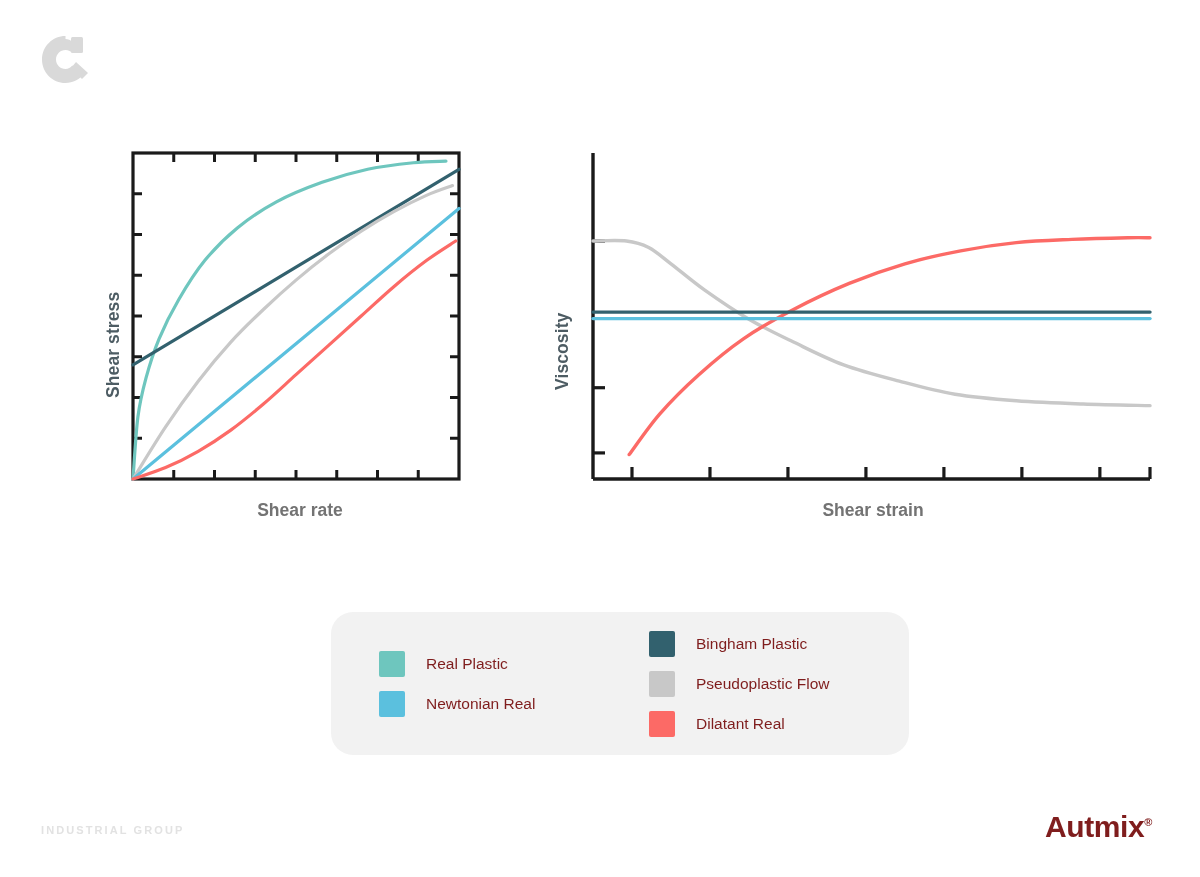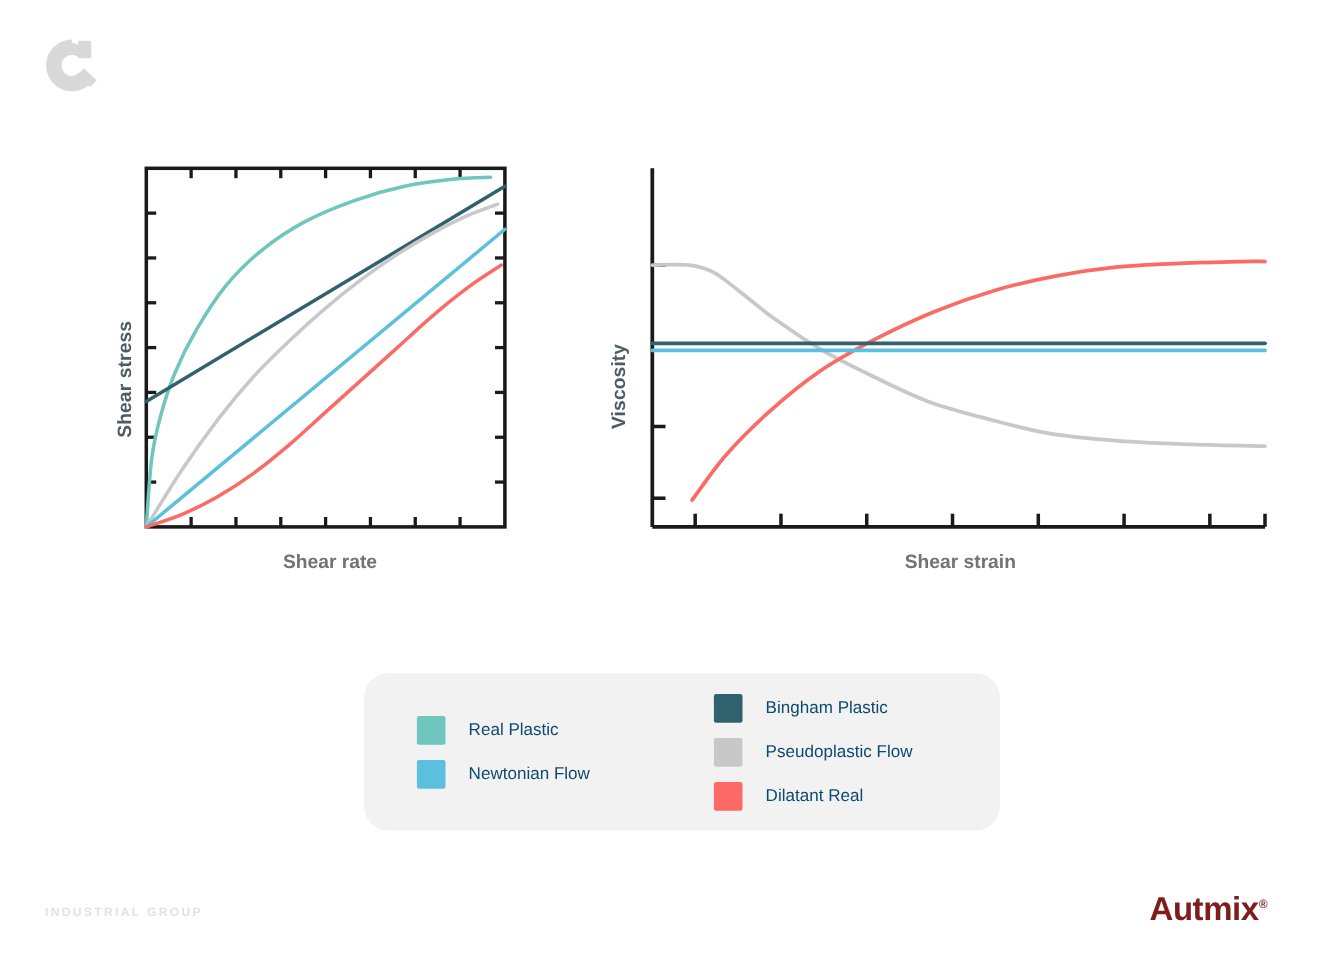--- a/index.html
+++ b/index.html
@@ -91,21 +91,21 @@
   }
   .legend-swatch {
     width: 26px;
     height: 26px;
     border-radius: 2px;
     flex: 0 0 auto;
   }
   .legend-label {
     margin-left: 21px;
     font-size: 15.5px;
-    color: #0c4a6e;
+    color: #7f1d1d;
     white-space: nowrap;
   }
 
   
   #footer-left-text {
     position: absolute;
     left: 41px;
     top: 824px;
     font-size: 11px;
     font-weight: bold;
@@ -207,21 +207,21 @@
 </div>
 
 <div id="legend-card">
   <div class="legend-col" id="legend-col-left">
       <div class="legend-entry">
         <div class="legend-swatch" style="background: rgb(110, 198, 190);"></div>
         <div class="legend-label">Real Plastic</div>
       </div>
       <div class="legend-entry">
         <div class="legend-swatch" style="background: rgb(91, 192, 222);"></div>
-        <div class="legend-label">Newtonian Flow</div>
+        <div class="legend-label">Newtonian Real</div>
       </div>
     </div>
   <div class="legend-col" id="legend-col-right">
       <div class="legend-entry">
         <div class="legend-swatch" style="background: rgb(50, 97, 110);"></div>
         <div class="legend-label">Bingham Plastic</div>
       </div>
       <div class="legend-entry">
         <div class="legend-swatch" style="background: rgb(200, 200, 200);"></div>
         <div class="legend-label">Pseudoplastic Flow</div>

